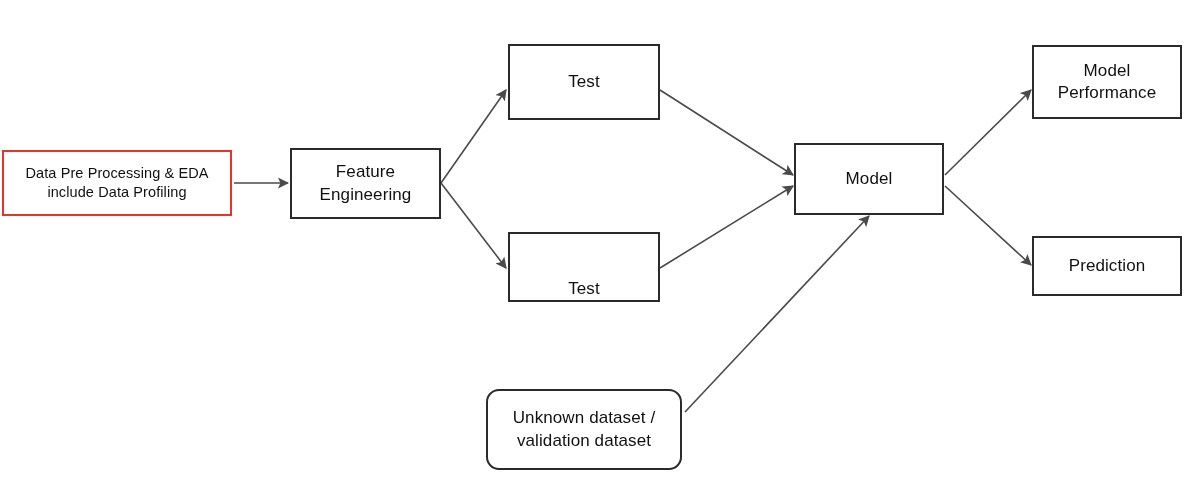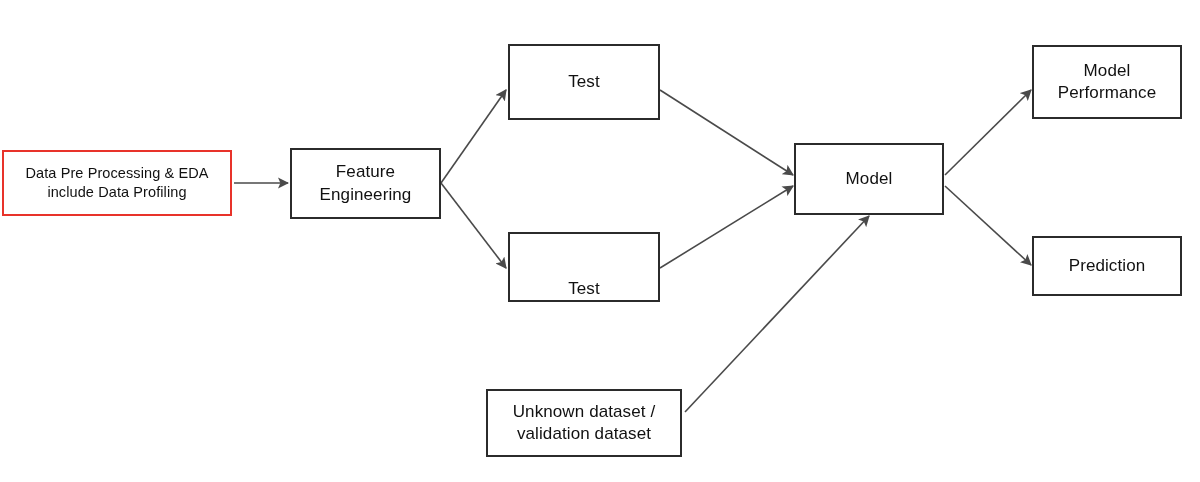--- a/index.html
+++ b/index.html
@@ -108,18 +108,18 @@
 
   <div class="node" style="left:1032px; top:45px; width:150px; height:74px;">
     <span class="label">Model
 Performance</span>
   </div>
 
   <div class="node" style="left:1032px; top:236px; width:150px; height:60px;align-items:center;">
     <span class="label">Prediction</span>
   </div>
 
-  <div class="node" style="left:486px; top:389px; width:196px; height:68px;">
+  <div class="node" style="left:486px; top:389px; width:196px; height:81px;border-radius:13px;">
     <span class="label">Unknown dataset /
 validation dataset</span>
   </div>
 
 </div>
 
 </body></html>

